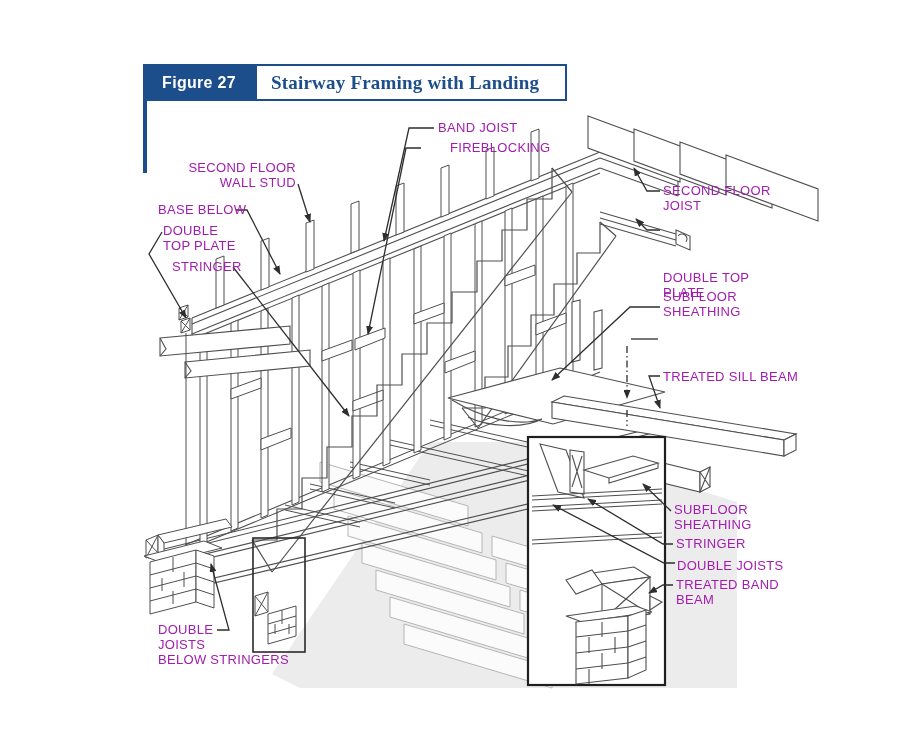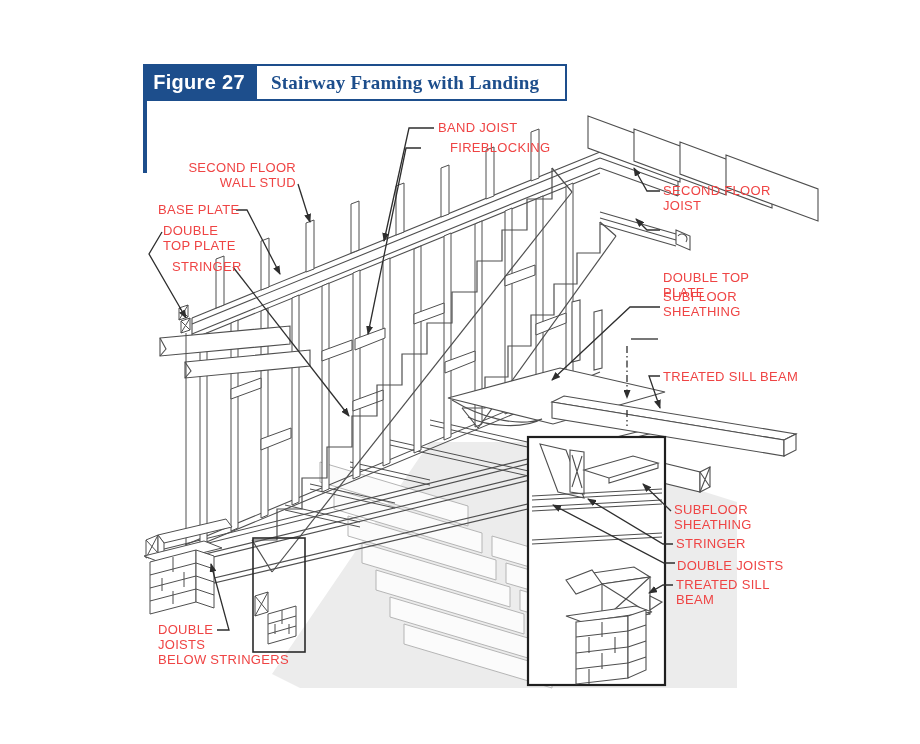--- a/index.html
+++ b/index.html
@@ -1,27 +1,27 @@
 <!DOCTYPE html>
 <html><head>
 <meta charset="utf-8">
 <style>
   html,body{margin:0;padding:0;background:#fff;}
   #stage{position:relative;width:920px;height:744px;background:#fff;overflow:hidden;
          font-family:"Liberation Sans",sans-serif;}
   
   .fig-box{position:absolute;left:143px;top:64px;width:112px;height:37px;background:#1d4e8c;
            display:flex;align-items:center;justify-content:center;}
-  .fig-box span{color:#fff;font-weight:bold;font-size:20px;letter-spacing:.3px;}
+  .fig-box span{color:#fff;font-weight:bold;font-size:16px;letter-spacing:.3px;}
   .title-box{position:absolute;left:255px;top:64px;width:308px;height:33px;background:#fff;
              border:2.5px solid #1d4e8c;display:flex;align-items:center;}
   .title-box span{color:#1d4e8c;font-weight:bold;font-size:19px;padding-left:14px;letter-spacing:.2px;font-family:Liberation Serif, serif;}
   .vline{position:absolute;left:143px;top:101px;width:4px;height:72px;background:#1d4e8c;}
   
-  .lbl{position:absolute;color:#ef4444;font-size:13px;line-height:1.16;letter-spacing:.3px;
+  .lbl{position:absolute;color:#a21caf;font-size:13px;line-height:1.16;letter-spacing:.3px;
        white-space:pre-line;font-weight:500;}
   .r{text-align:right;}
   svg{position:absolute;left:0;top:0;}
 </style>
 </head>
 <body>
 
 <div id="stage">
 
   <svg width="920" height="744" viewBox="0 0 920 744">
@@ -239,36 +239,36 @@
   <div class="fig-box">
     <span>Figure 27</span>
   </div>
   <div class="title-box">
     <span>Stairway Framing with Landing</span>
   </div>
   <div class="vline"></div>
 
   <div class="lbl r" style="left:186px;top:160px;width:110px;">SECOND FLOOR
 WALL STUD</div>
-  <div class="lbl" style="left:158px;top:202px;">BASE PLATE</div>
+  <div class="lbl" style="left:158px;top:202px;">BASE BELOW</div>
   <div class="lbl" style="left:163px;top:223px;">DOUBLE
 TOP PLATE</div>
   <div class="lbl" style="left:172px;top:259px;">STRINGER</div>
   <div class="lbl" style="left:438px;top:120px;">BAND JOIST</div>
   <div class="lbl" style="left:450px;top:140px;">FIREBLOCKING</div>
   <div class="lbl" style="left:663px;top:183px;">SECOND FLOOR
 JOIST</div>
   <div class="lbl" style="left:663px;top:222px;margin-top:48px;">DOUBLE TOP
 PLATE</div>
   <div class="lbl" style="left:663px;top:289px;">SUBFLOOR
 SHEATHING</div>
   <div class="lbl" style="left:663px;top:369px;">TREATED SILL BEAM</div>
   <div class="lbl" style="left:674px;top:502px;">SUBFLOOR
 SHEATHING</div>
   <div class="lbl" style="left:676px;top:536px;">STRINGER</div>
   <div class="lbl" style="left:677px;top:558px;">DOUBLE JOISTS</div>
-  <div class="lbl" style="left:676px;top:577px;">TREATED SILL
+  <div class="lbl" style="left:676px;top:577px;">TREATED BAND
 BEAM</div>
   <div class="lbl" style="left:158px;top:622px;">DOUBLE
 JOISTS
 BELOW STRINGERS</div>
 
 </div>
 
 </body></html>

